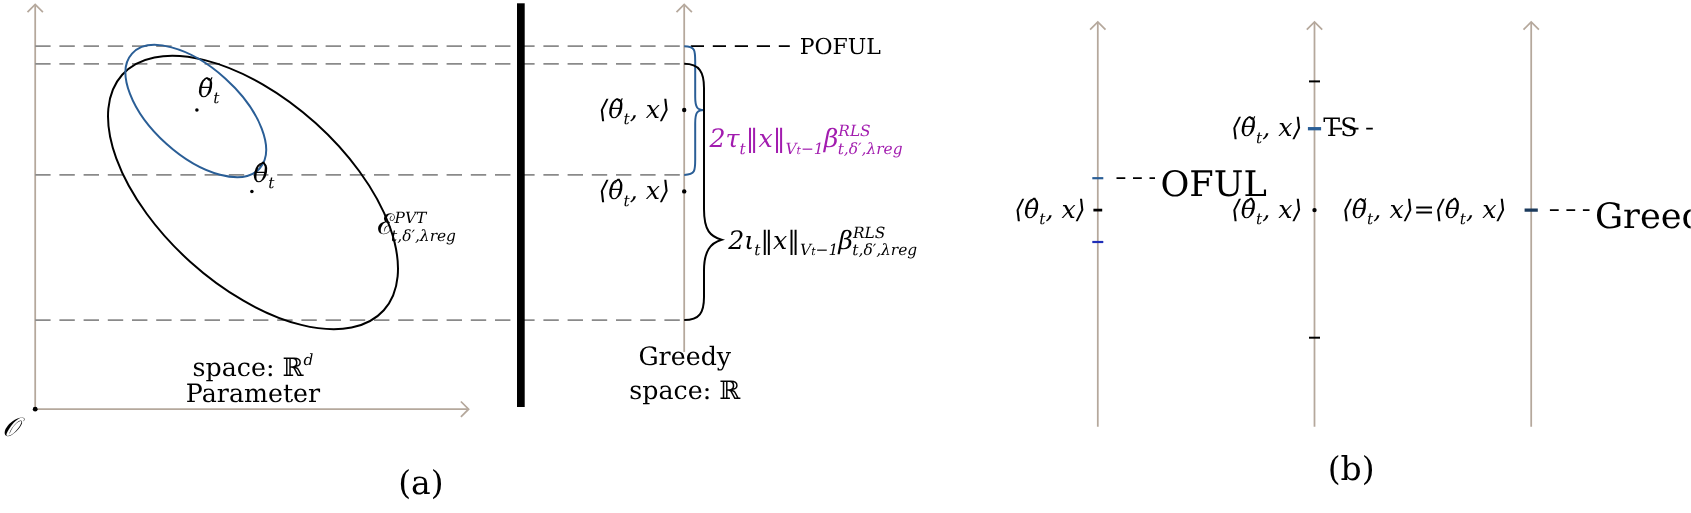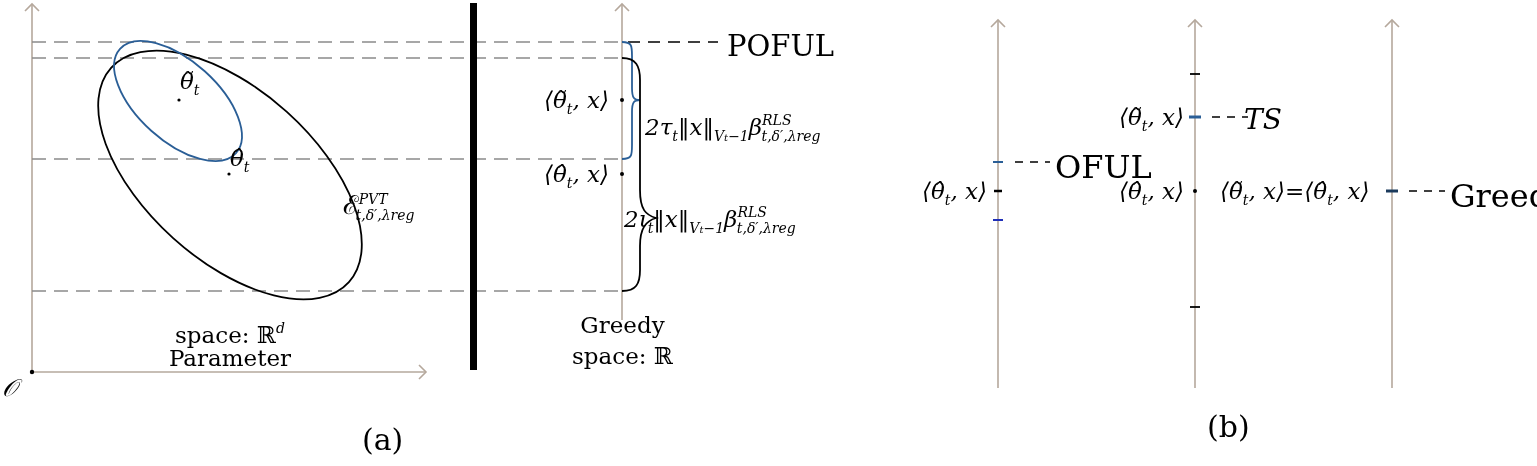--- a/index.html
+++ b/index.html
@@ -4,21 +4,21 @@
 <style>
   html, body { margin: 0; padding: 0; background: #ffffff; }
   body { width: 1537px; height: 466px; position: relative; overflow: hidden;
          font-family: "DejaVu Serif", "Liberation Serif", serif; color: #000; }
   svg { position: absolute; left: 0; top: 0; }
   .lbl { position: absolute; white-space: nowrap; font-family: "DejaVu Serif", "Liberation Serif", serif;
          font-size: 23px; line-height: 1; }
   .it { font-style: italic; }
   .sub { font-size: 14px; vertical-align: -6px; }
   .sup { font-size: 14px; vertical-align: 10px; }
-  .blue { color: #000000; }
+  .blue { color: #a21caf; }
   .caption { font-size: 30px; }
   .center { text-align: center; }
 </style>
 </head>
 <body>
 
 <svg width="1537" height="466" viewBox="0 0 1537 466">
 
   <g stroke="#b5a89c" stroke-width="1.6" fill="none">
     <line x1="32" y1="372" x2="32" y2="5"></line>
@@ -88,44 +88,44 @@
 <div class="lbl" style="left:343px;top:192px;font-size:26px;">
   <span>ℰ</span><span class="sup it">PVT</span><span class="sub it" style="margin-left:-32px">t,δ′,λreg</span>
 </div>
 <div class="lbl center" style="left:150px;top:313px;width:160px;">
   <div style="margin-top:8px;"><span>space: ℝ</span><span class="sup it">d</span></div>
   <div>Parameter</div>
 </div>
 <div class="lbl it" style="left:2px;top:376px;font-size:24px;">𝒪</div>
 <div class="lbl caption" style="left:362px;top:425px;">(a)</div>
 
-<div class="lbl" style="left:727px;top:32px;font-size:29px;">POFUL</div>
+<div class="lbl" style="left:727px;top:32px;font-size:20px;">POFUL</div>
 <div class="lbl" style="left:544px;top:89px;">
   <span class="it">⟨θ̃</span><span class="sub it">t</span><span class="it">, x⟩</span>
 </div>
 <div class="lbl" style="left:544px;top:163px;">
   <span class="it">⟨θ̂</span><span class="sub it">t</span><span class="it">, x⟩</span>
 </div>
 <div class="lbl blue" style="left:645px;top:113px;">
   <span class="it">2τ</span><span class="sub it">t</span><span class="it">‖x‖</span><span class="sub it"><span>V</span><span style="font-size:10px">t</span><span>−1</span></span><span class="it">β</span><span class="sup it">RLS</span><span class="sub it" style="margin-left:-30px">t,δ′,λreg</span>
 </div>
-<div class="lbl" style="left:624px;top:205px;">
+<div class="lbl" style="left:662px;top:205px;">
   <span class="it">2ι</span><span class="sub it">t</span><span class="it">‖x‖</span><span class="sub it"><span>V</span><span style="font-size:10px">t</span><span>−1</span></span><span class="it">β</span><span class="sup it">RLS</span><span class="sub it" style="margin-left:-30px">t,δ′,λreg</span>
 </div>
 <div class="lbl center" style="left:560px;top:314px;width:125px;">
   <div>Greedy</div>
   <div style="margin-top:8px;">space: ℝ</div>
 </div>
 
 <div class="lbl" style="left:1055px;top:151px;font-size:32px;">OFUL</div>
 <div class="lbl" style="left:922px;top:180px;">
   <span class="it">⟨θ̂</span><span class="sub it">t</span><span class="it">, x⟩</span>
 </div>
 
-<div class="lbl" style="left:1244px;top:106px;font-size:28px;font-style:italic;">TS</div>
+<div class="lbl" style="left:1203px;top:106px;font-size:23px;">TS</div>
 <div class="lbl" style="left:1119px;top:106px;">
   <span class="it">⟨θ̃</span><span class="sub it">t</span><span class="it">, x⟩</span>
 </div>
 <div class="lbl" style="left:1119px;top:180px;">
   <span class="it">⟨θ̂</span><span class="sub it">t</span><span class="it">, x⟩</span>
 </div>
 
 <div class="lbl" style="left:1450px;top:180px;font-size:32px;">Greedy</div>
 <div class="lbl" style="left:1220px;top:180px;">
   <span class="it">⟨θ̃</span><span class="sub it">t</span><span class="it">, x⟩</span><span>=</span><span class="it">⟨θ̂</span><span class="sub it">t</span><span class="it">, x⟩</span>

